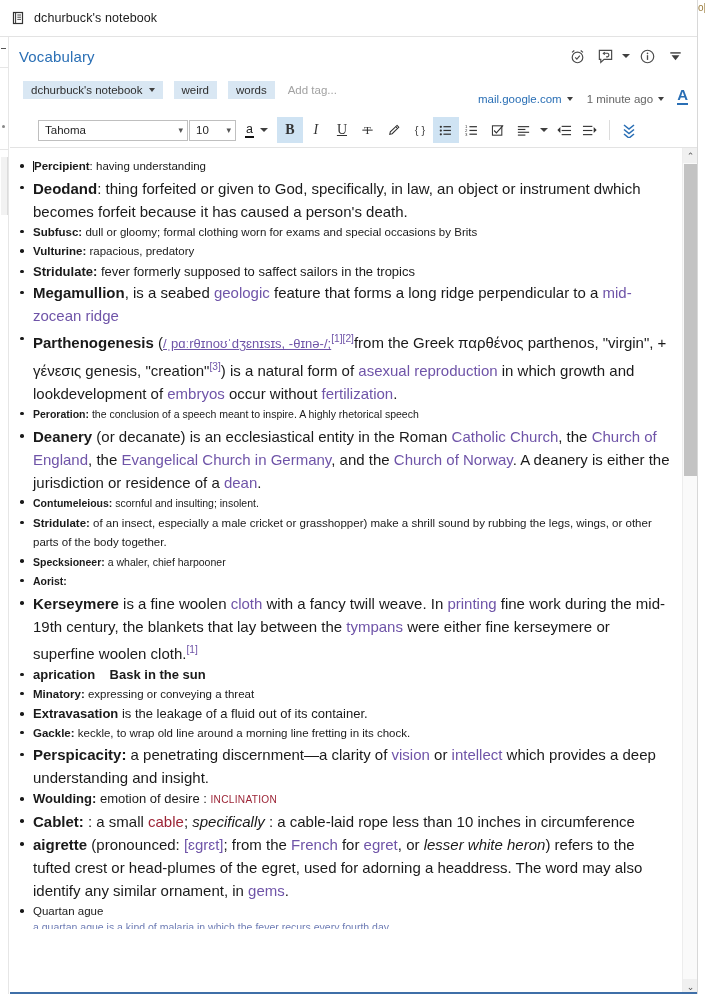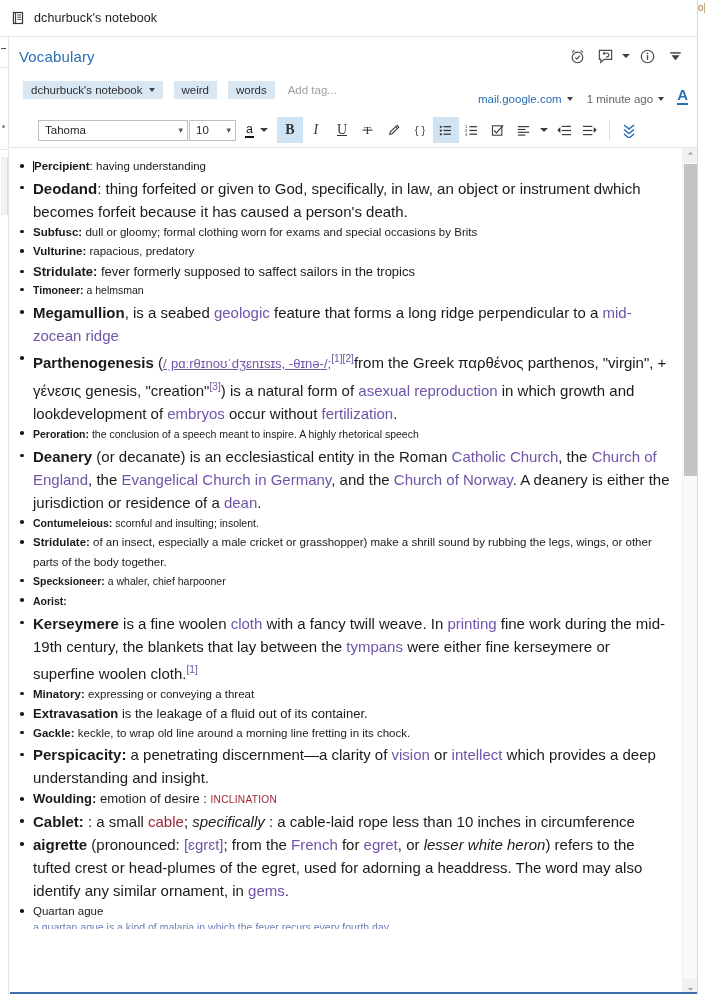--- a/index.html
+++ b/index.html
@@ -433,23 +433,20 @@
 
       <li class="sz-sm">
         <b>Vulturine:</b><span> </span><span>rapacious, predatory</span>
       </li>
 
 
       <li class="sz-md">
         <b>Stridulate:</b><span> </span><span>fever formerly supposed to saffect sailors in the tropics</span>
       </li>
 
-      <li class="sz-xs">
-        <span class="bld">Timoneer:</span><span> </span><span>a helmsman</span>
-      </li>
 
       <li class="sz-lg">
         <b>Megamullion</b><span>, is a seabed </span><span class="lnk">geologic</span><span> feature that forms a long ridge perpendicular to a </span><span class="lnk">mid-zocean ridge</span>
       </li>
 
       <li class="sz-lg">
         <b>Parthenogenesis</b><span> (</span><span class="lnk-u" style="font-size:0.87em">/ˌpɑːrθɪnoʊˈdʒɛnɪsɪs, -θɪnə-/;</span><span class="sup lnk">[1][2]</span><span>from the Greek παρθένος parthenos, "virgin", + γένεσις genesis, "creation"</span><span class="sup lnk">[3]</span><span>) is a natural form of </span><span class="lnk">asexual reproduction</span><span> in which growth and lookdevelopment of </span><span class="lnk">embryos</span><span> occur without </span><span class="lnk">fertilization</span><span>.</span>
       </li>
 
       <li class="sz-xs">
@@ -473,20 +470,23 @@
       </li>
 
       <li class="sz-xs">
         <b>Aorist:</b>
       </li>
 
       <li class="sz-lg">
         <b>Kerseymere</b><span> is a fine woolen </span><span class="lnk">cloth</span><span> with a fancy twill weave. In </span><span class="lnk">printing</span><span> fine work during the mid-19th century, the blankets that lay between the </span><span class="lnk">tympans</span><span> were either fine kerseymere or superfine woolen cloth.</span><span class="sup lnk">[1]</span>
       </li>
 
+      <li class="sz-md">
+        <b>aprication</b><span style="white-space:pre">    </span><b>Bask in the sun</b>
+      </li>
 
       <li class="sz-sm">
         <b>Minatory:</b><span> </span><span>expressing or conveying a threat</span>
       </li>
 
       <li class="sz-md">
         <b>Extravasation</b><span> </span><span>is the leakage of a fluid out of its container.</span>
       </li>
 
       <li class="sz-sm">

